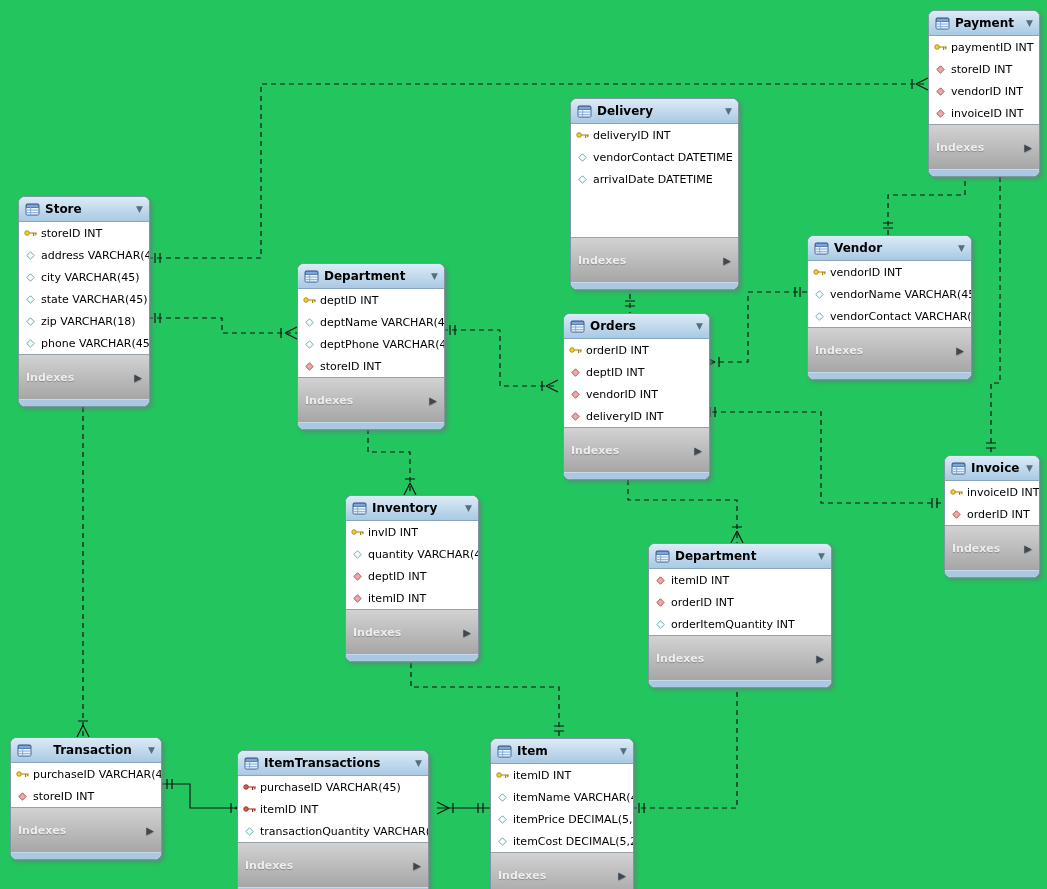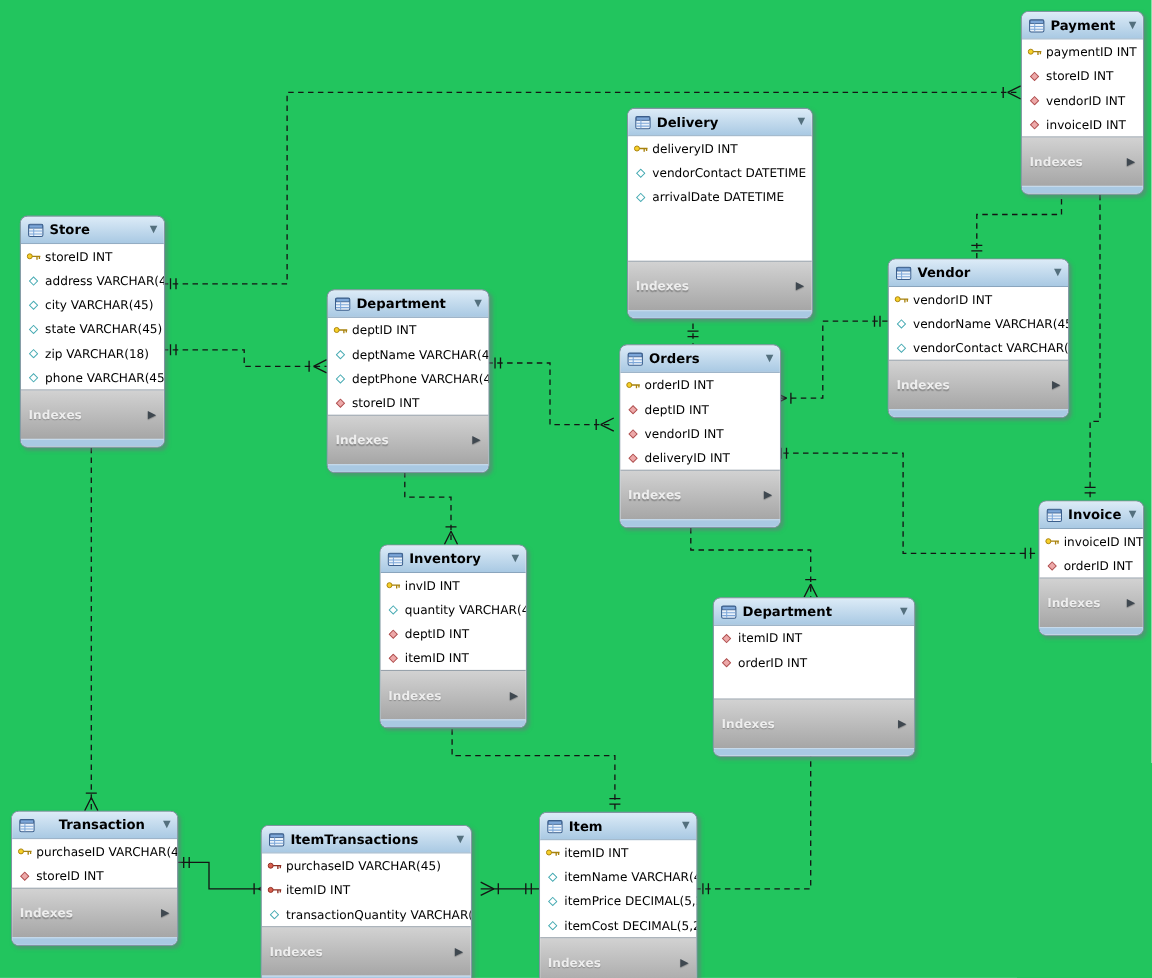--- a/index.html
+++ b/index.html
@@ -487,20 +487,28 @@
           <span>itemID INT</span>
         </div>
         <div class="row">
           <span class="icw">
             <svg viewBox="0 0 10 10" width="9" height="9">
     <rect x="2.1" y="2.1" width="5.8" height="5.8" transform="rotate(45 5 5)" fill="#eda9a9" stroke="#b05050"></rect>
             </svg>
           </span>
           <span>orderID INT</span>
         </div>
+        <div class="row">
+          <span class="icw">
+            <svg viewBox="0 0 10 10" width="9" height="9">
+    <rect x="2.1" y="2.1" width="5.8" height="5.8" transform="rotate(45 5 5)" fill="#ffffff" stroke="#4aacb4"></rect>
+            </svg>
+          </span>
+          <span>orderItemQuantity INT</span>
+        </div>
       </div>
       <div class="ft">
         <span>Indexes</span>
         <span class="fa">▶</span>
       </div>
       <div class="strip"></div>
     </div>
     <div class="tbl" style="left: 10px; top: 737px; width: 150px; text-align: center;">
       <div class="hd">
         <svg viewBox="0 0 16 14" width="15" height="13" style="flex:none">

